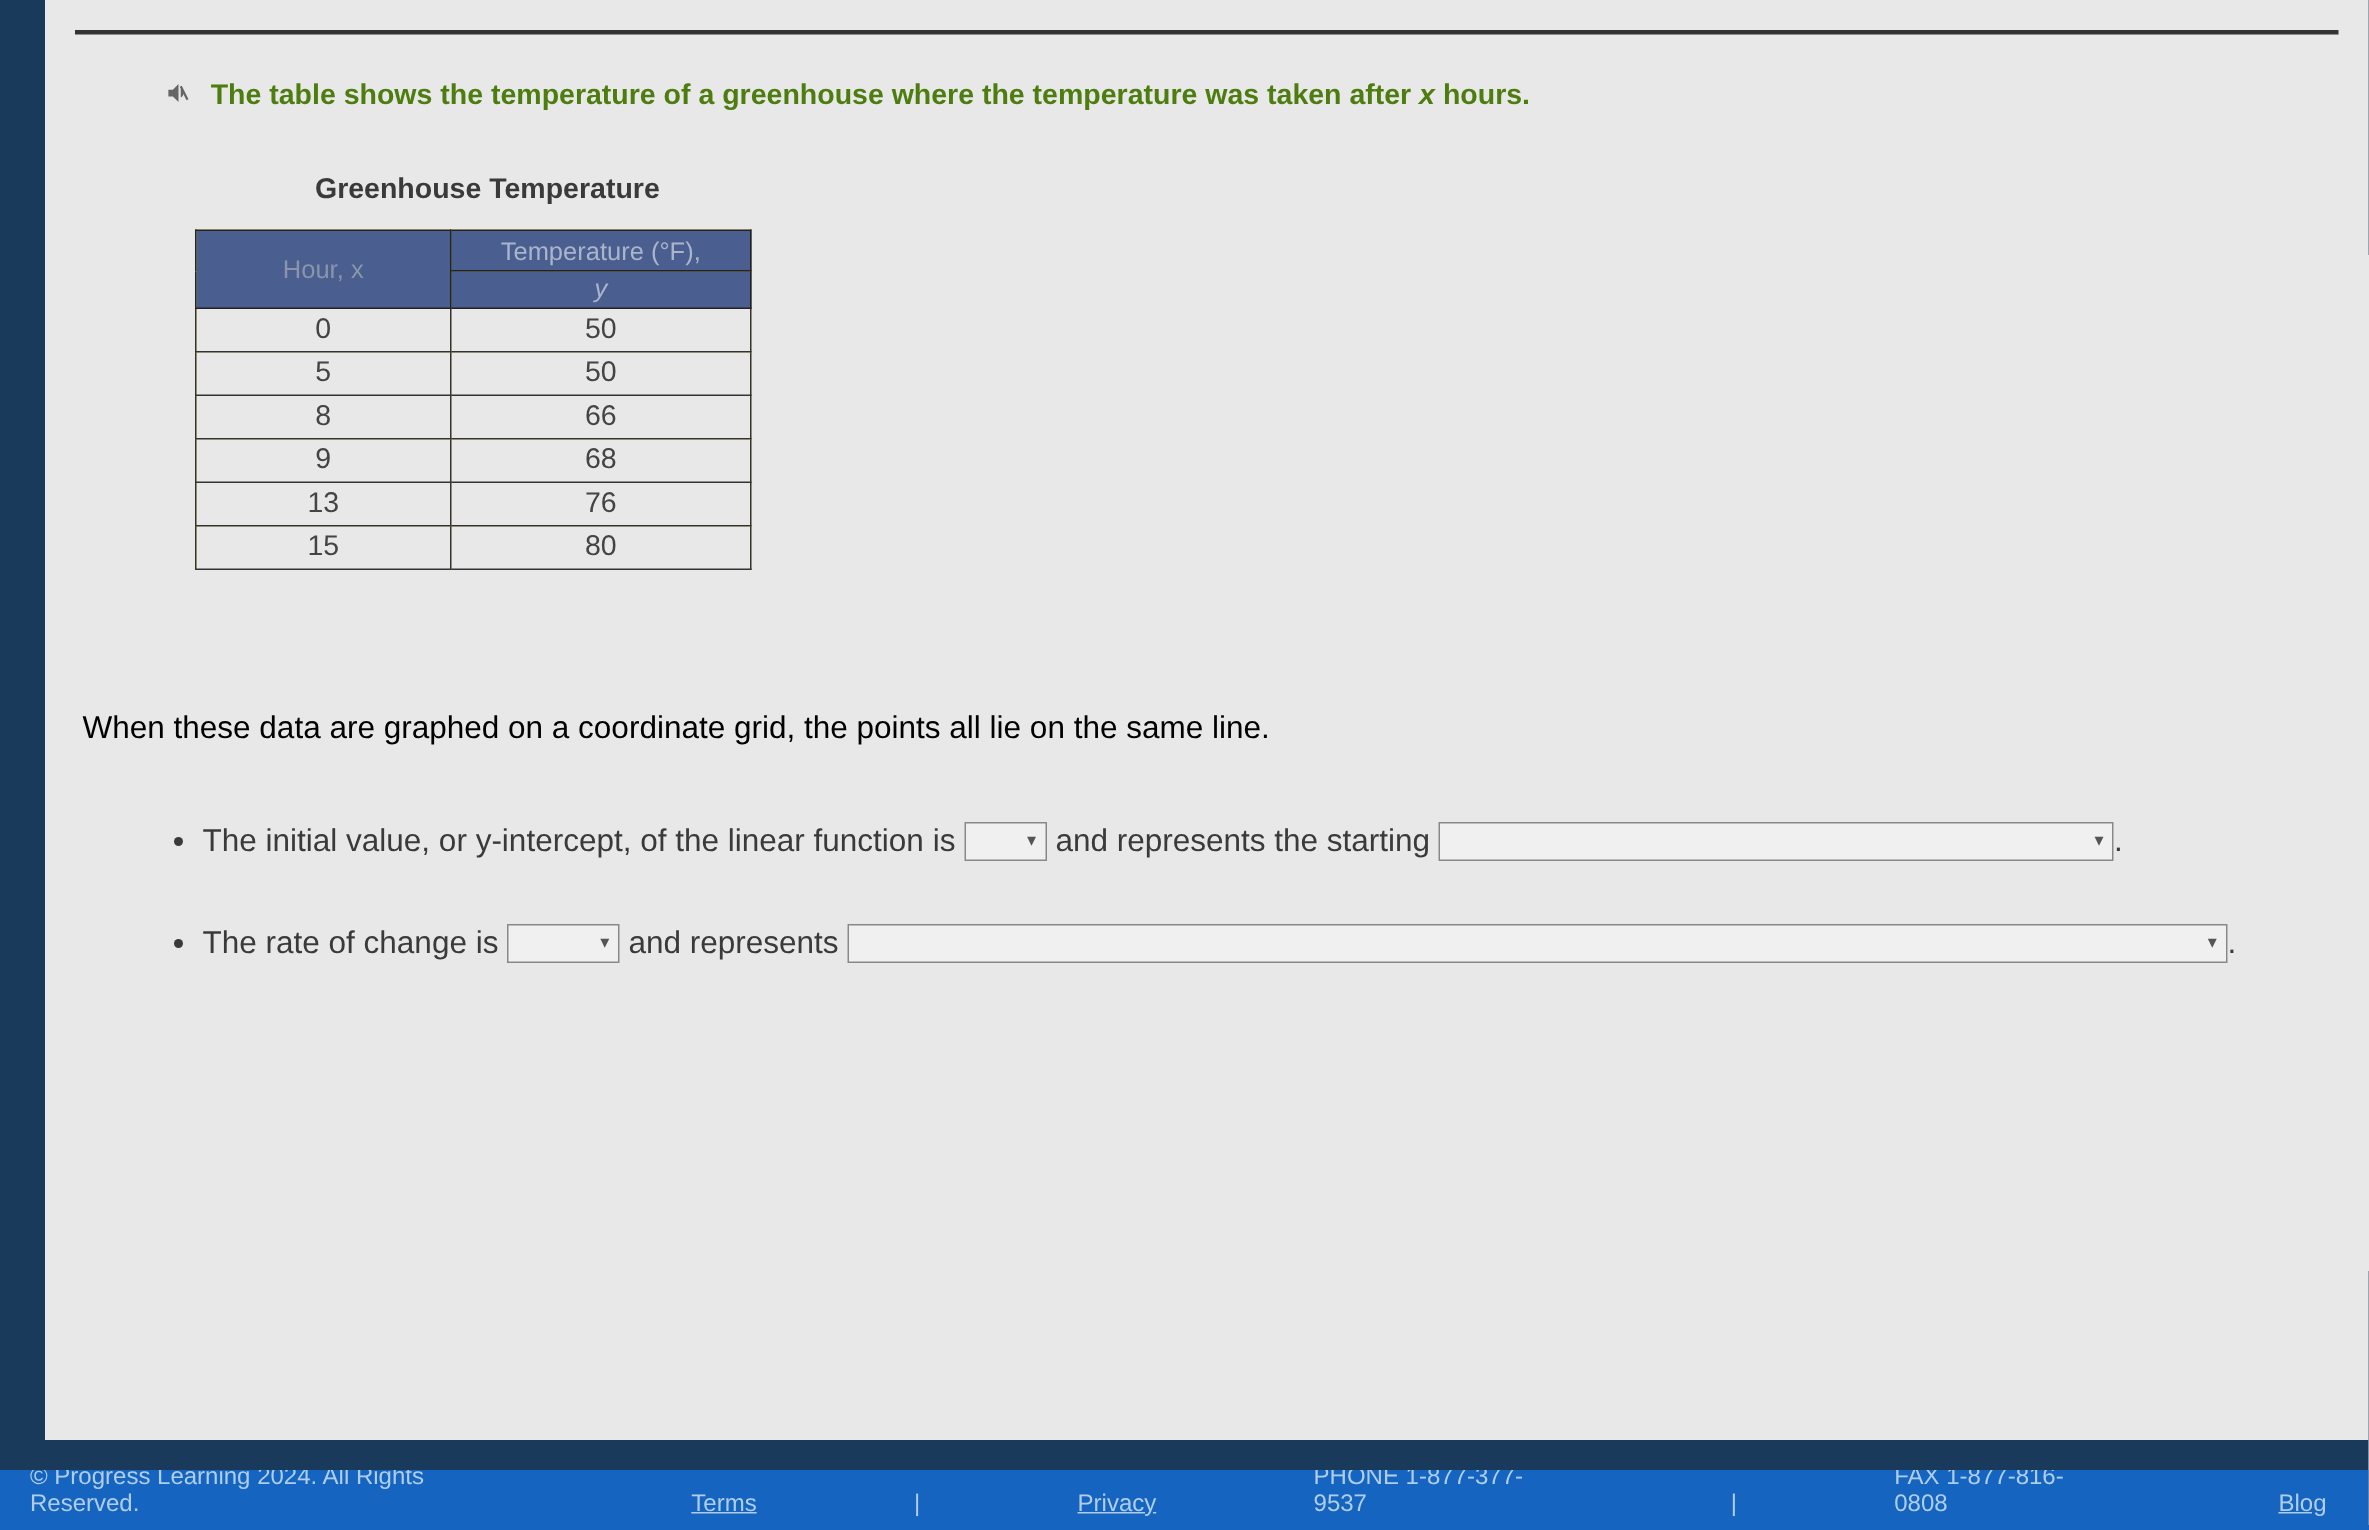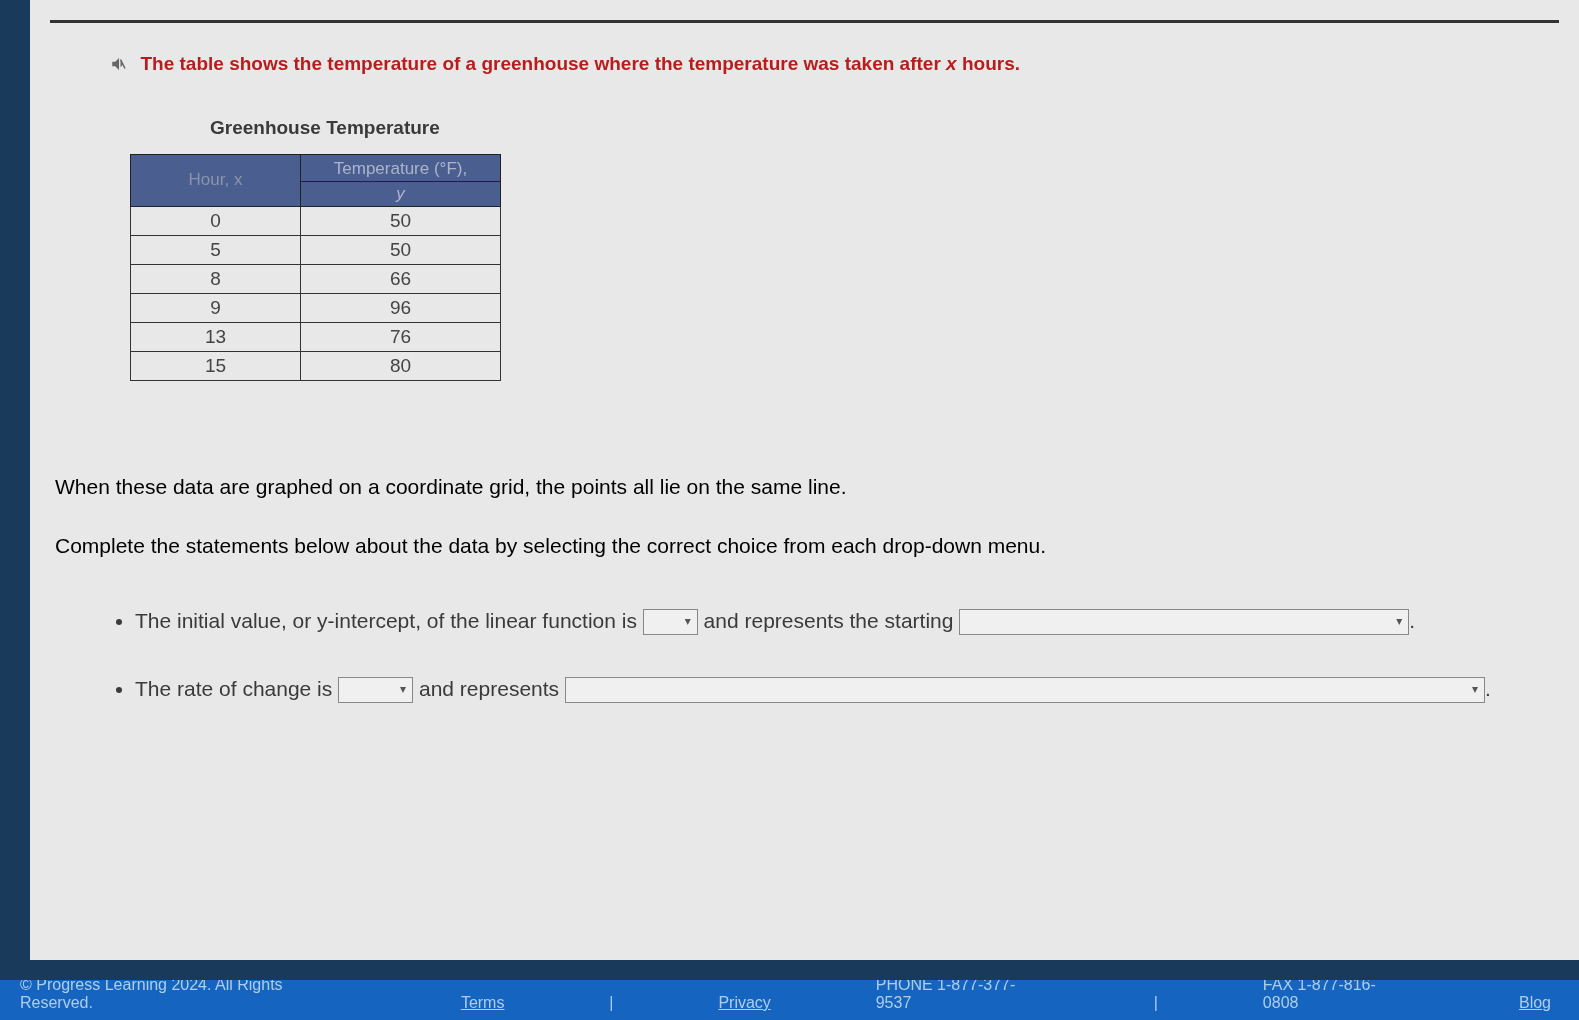--- a/index.html
+++ b/index.html
@@ -22,21 +22,21 @@
     }
     
     .speaker-icon {
       display: inline-block;
       vertical-align: middle;
       margin-right: 8px;
       color: #666;
     }
     
     .question-text {
-      color: #b91c1c;
+      color: #4d7c0f;
       font-size: 19px;
       font-weight: bold;
       display: inline;
     }
     
     .italic-x {
       font-style: italic;
     }
     
     .table-title {
@@ -239,37 +239,36 @@
         <tr>
           <td>5</td>
           <td>50</td>
         </tr>
         <tr>
           <td>8</td>
           <td>66</td>
         </tr>
         <tr>
           <td>9</td>
-          <td>96</td>
+          <td>68</td>
         </tr>
         <tr>
           <td>13</td>
           <td>76</td>
         </tr>
         <tr>
           <td>15</td>
           <td>80</td>
         </tr>
       </tbody>
     </table>
   </div>
 
   <div class="statement-section">
     <p class="statement-text">When these data are graphed on a coordinate grid, the points all lie on the same line.</p>
-    <p class="statement-text">Complete the statements below about the data by selecting the correct choice from each drop-down menu.</p>
 
     <ul class="answer-list">
       <li>
         <span>The initial value, or y-intercept, of the linear function is</span>
         <span class="dropdown small">
           <span class="dropdown-arrow">▾</span>
         </span>
         <span>and represents the starting</span>
         <span class="dropdown large">
           <span class="dropdown-arrow">▾</span>

